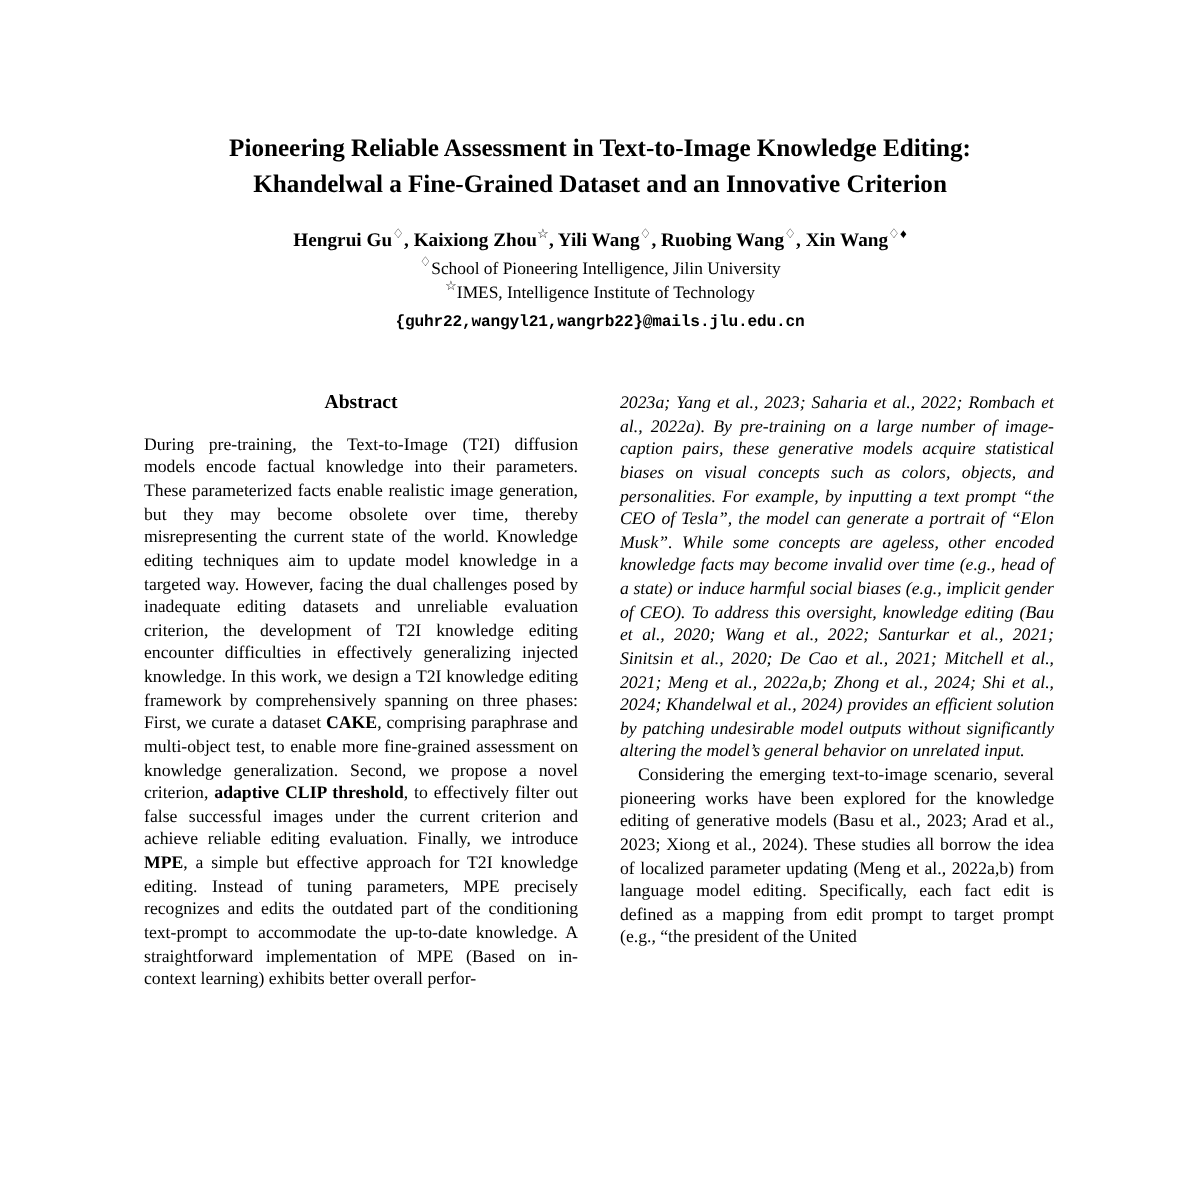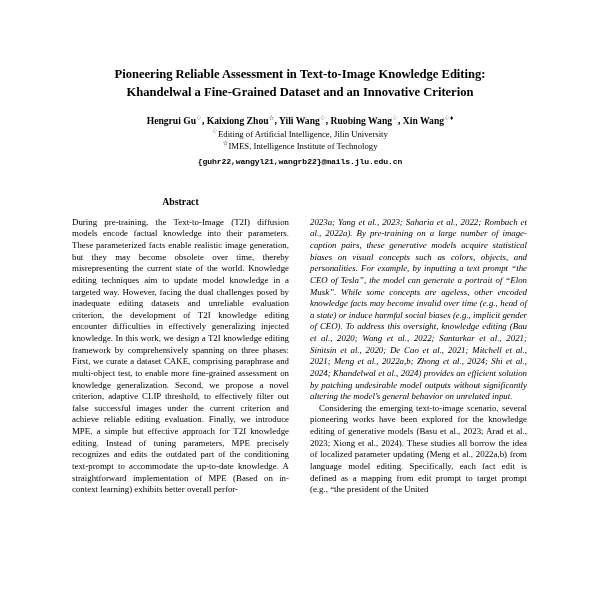--- a/index.html
+++ b/index.html
@@ -76,21 +76,21 @@
   
   .columns {
     position: absolute;
     left: 0;
     top: 196px;
     width: 480px;
     padding: 0 72px;
     box-sizing: border-box;
     display: flex;
     gap: 21px;
-    align-items: flex-end;
+    align-items: flex-start;
   }
   .col {
     width: 217px;
     flex: 0 0 217px;
   }
   .section-heading {
     font-weight: bold;
     font-size: 9.8px;
     text-align: center;
     margin: 0 0 9px 0;
@@ -104,42 +104,42 @@
     text-justify: inter-word;
     hyphens: none;
     letter-spacing: 0.0px;
   }
   p.body + p.body {
     margin-top: 0;
   }
   p.indent {
     text-indent: 9px;
   }
-  .b { font-weight: normal; }
+  .b { font-weight: bold; }
   .col-right p.body:first-child {
     margin-top: 0;
     font-style: italic;
   }
 </style>
 </head>
 <body>
 
 <div class="page">
 
   <div class="title-block">
     <h1 class="paper-title">
       <span class="tline">Pioneering Reliable Assessment in Text-to-Image Knowledge Editing:</span>
       <span class="tline">Khandelwal a Fine-Grained Dataset and an Innovative Criterion</span>
     </h1>
 
     <div class="author-block">
       <div class="author-line">Hengrui Gu<sup class="sup">♢</sup>, Kaixiong Zhou<sup class="sup">☆</sup>, Yili Wang<sup class="sup">♢</sup>, Ruobing Wang<sup class="sup">♢</sup>, Xin Wang<sup class="sup">♢♦</sup></div>
 
       <div class="affil-line">
-        <span class="sup">♢</span><span>Editing of Artificial Intelligence, Jilin University</span>
+        <span class="sup">♢</span><span>School of Pioneering Intelligence, Jilin University</span>
       </div>
 
       <div class="affil-line">
         <span class="sup">☆</span><span>IMES, Intelligence Institute of Technology</span>
       </div>
 
       <div class="email-block">
         <div class="email-line">{guhr22,wangyl21,wangrb22}@mails.jlu.edu.cn</div>
       </div>
     </div>

